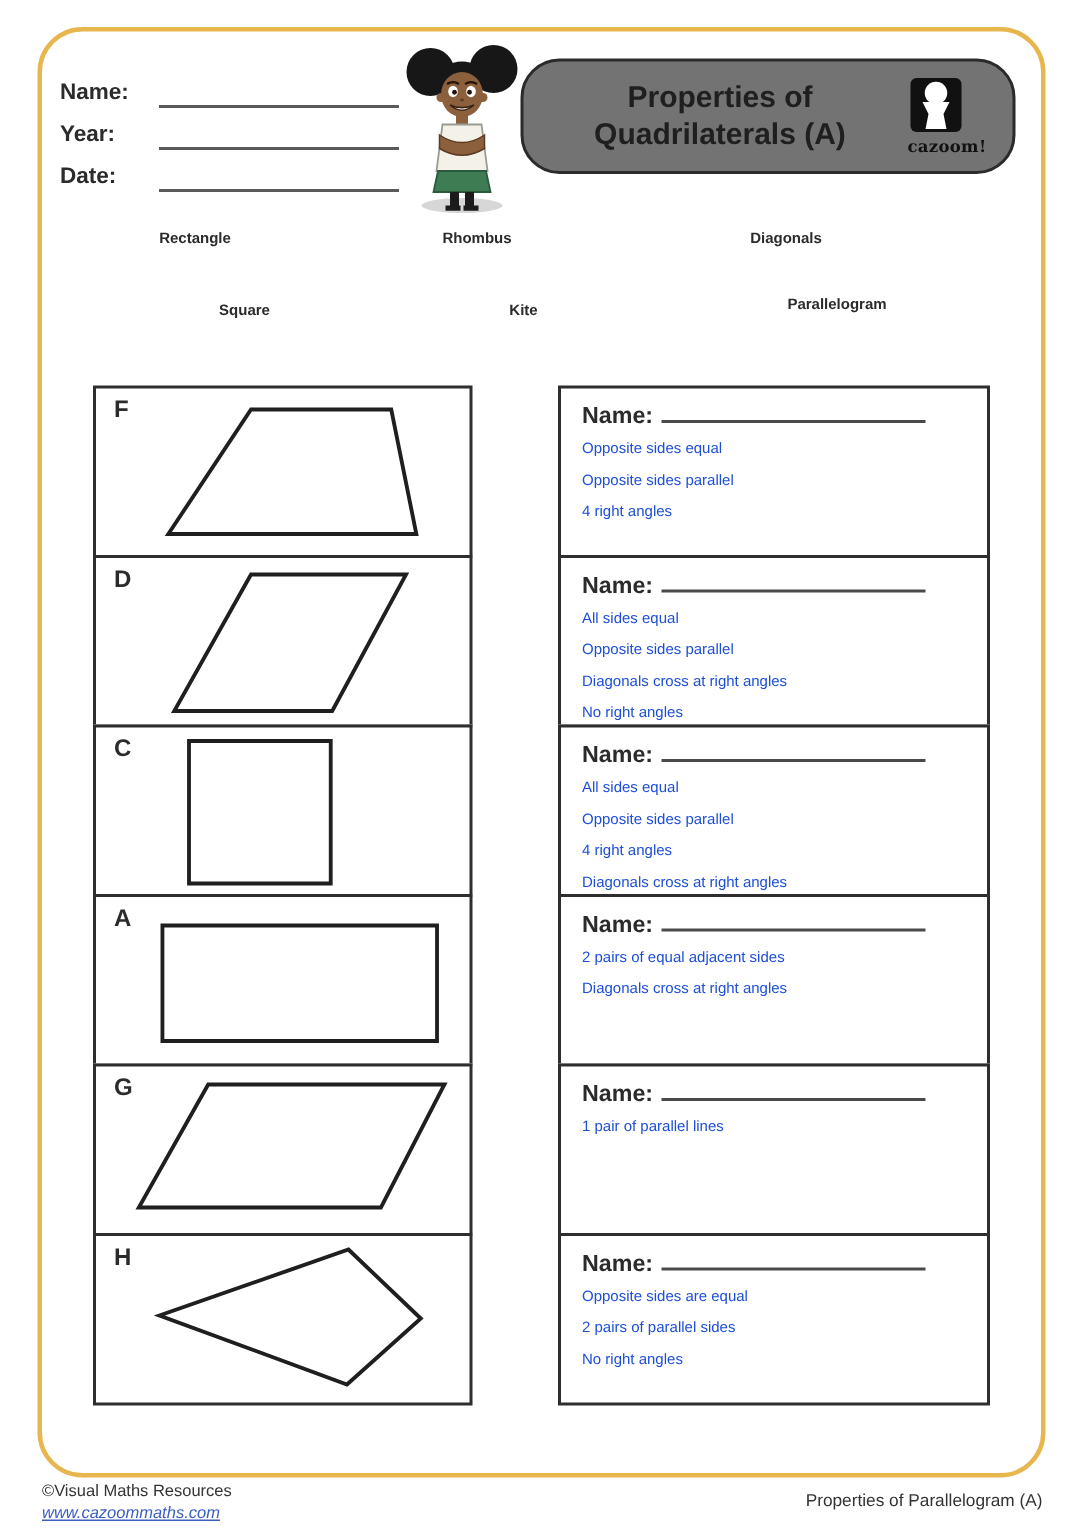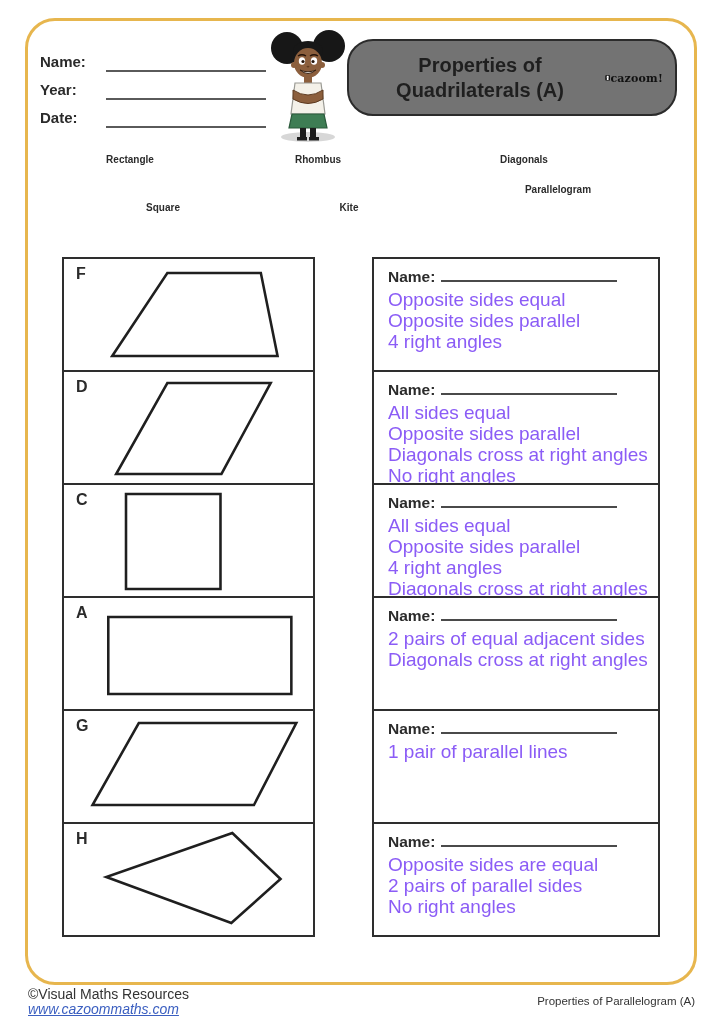--- a/index.html
+++ b/index.html
@@ -13,44 +13,44 @@
   .field-row { display:flex; align-items:flex-end; height:28px; }
   .field-label { font-weight:bold; font-size:15px; color:#2b2b2b; width:66px; padding-bottom:2px; }
   .field-line { display:inline-block; width:160px; height:20px; border-bottom:2px solid #5a5a5a; }
 
   
   .mascot { position:absolute; left:266px; top:27px; width:84px; height:115px; }
 
   
   .title-box { position:absolute; left:347px; top:39px; width:330px; height:77px; background:#737373; border:2.5px solid #2b2b2b; border-radius:26px; display:flex; align-items:center; padding:0 12px 0 6px; }
   .title-text { flex:1; text-align:center; font-weight:bold; font-size:20px; line-height:25px; color:#1f1f1f; }
-  .logo-block { width:58px; display:flex; flex-direction:row; align-items:center; }
+  .logo-block { width:58px; display:flex; flex-direction:column; align-items:flex-start; }
   .logo-word { font-family:"DejaVu Serif", serif; font-weight:bold; font-size:11px; color:#111; margin-top:1px; letter-spacing:0.2px; }
 
   
   .wb { position:absolute; transform:translateX(-50%); font-weight:bold; font-size:10px; color:#2b2b2b; white-space:nowrap; }
 
   
   .tablezone { position:absolute; left:62px; top:257px; width:598px; }
   .trow { display:flex; height:115px; }
   .trow + .trow { margin-top:-2px; }
   .cell { border:2px solid #2e2e2e; height:115px; position:relative; background:#fff; }
   .shape-cell { width:253px; }
   .spacer { width:57px; }
   .props-cell { width:288px; padding:8px 10px 0 14px; }
   .letter { position:absolute; top:6px; left:12px; font-weight:bold; font-size:16px; color:#2b2b2b; }
   .shape-svg { position:absolute; inset:0; width:100%; height:100%; }
   .shape-svg polygon { fill:none; stroke:#1f1f1f; stroke-width:2.6; }
   .name-line { height:22px; font-size:15.5px; color:#2b2b2b; white-space:nowrap; }
   .name-label { font-weight:bold; }
   .name-blank { display:inline-block; width:176px; height:15px; border-bottom:2px solid #4a4a4a; margin-left:6px; }
-  .prop { font-size:19px; line-height:21px; color:#8b5cf6; white-space:nowrap; }
-
-  
-  .footer-left { position:absolute; left:28px; top:987px; font-size:14px; color:#333; line-height:15px; }
+  .prop { font-size:10px; line-height:21px; color:#1d4ed8; white-space:nowrap; }
+
+  
+  .footer-left { position:absolute; left:28px; top:987px; font-size:11px; color:#333; line-height:15px; }
   .footer-link { color:#3b5fc0; text-decoration:underline; cursor:pointer;font-style:italic; }
   .footer-right { position:absolute; right:26px; top:995px; font-size:11.5px; color:#333; }
 </style>
 </head>
 <body>
 
 <div class="page">
   <div class="frame"></div>
 
   <div class="fields">
@@ -107,21 +107,21 @@
       </svg>
       <span class="logo-word">cazoom!</span>
     </div>
   </div>
 
   <span class="wb" style="left:130px; top:154px;">Rectangle</span>
   <span class="wb" style="left:318px; top:154px;">Rhombus</span>
   <span class="wb" style="left:524px; top:154px;">Diagonals</span>
   <span class="wb" style="left:163px; top:202px;">Square</span>
   <span class="wb" style="left:349px; top:202px;">Kite</span>
-  <span class="wb" style="left:558px; top:184px;">Parallelogram</span>
+  <span class="wb" style="left:558px; top:198px;">Parallelogram</span>
 
   <div class="tablezone" id="rows-host">
       <div class="trow">
         <div class="cell shape-cell">
           <svg class="shape-svg" viewBox="0 0 253 111" preserveAspectRatio="none">
             <polygon points="105,14 200,14 217,97 49,97"></polygon>
           </svg>
           <span class="letter">F</span>
         </div>
         <div class="spacer"></div>

